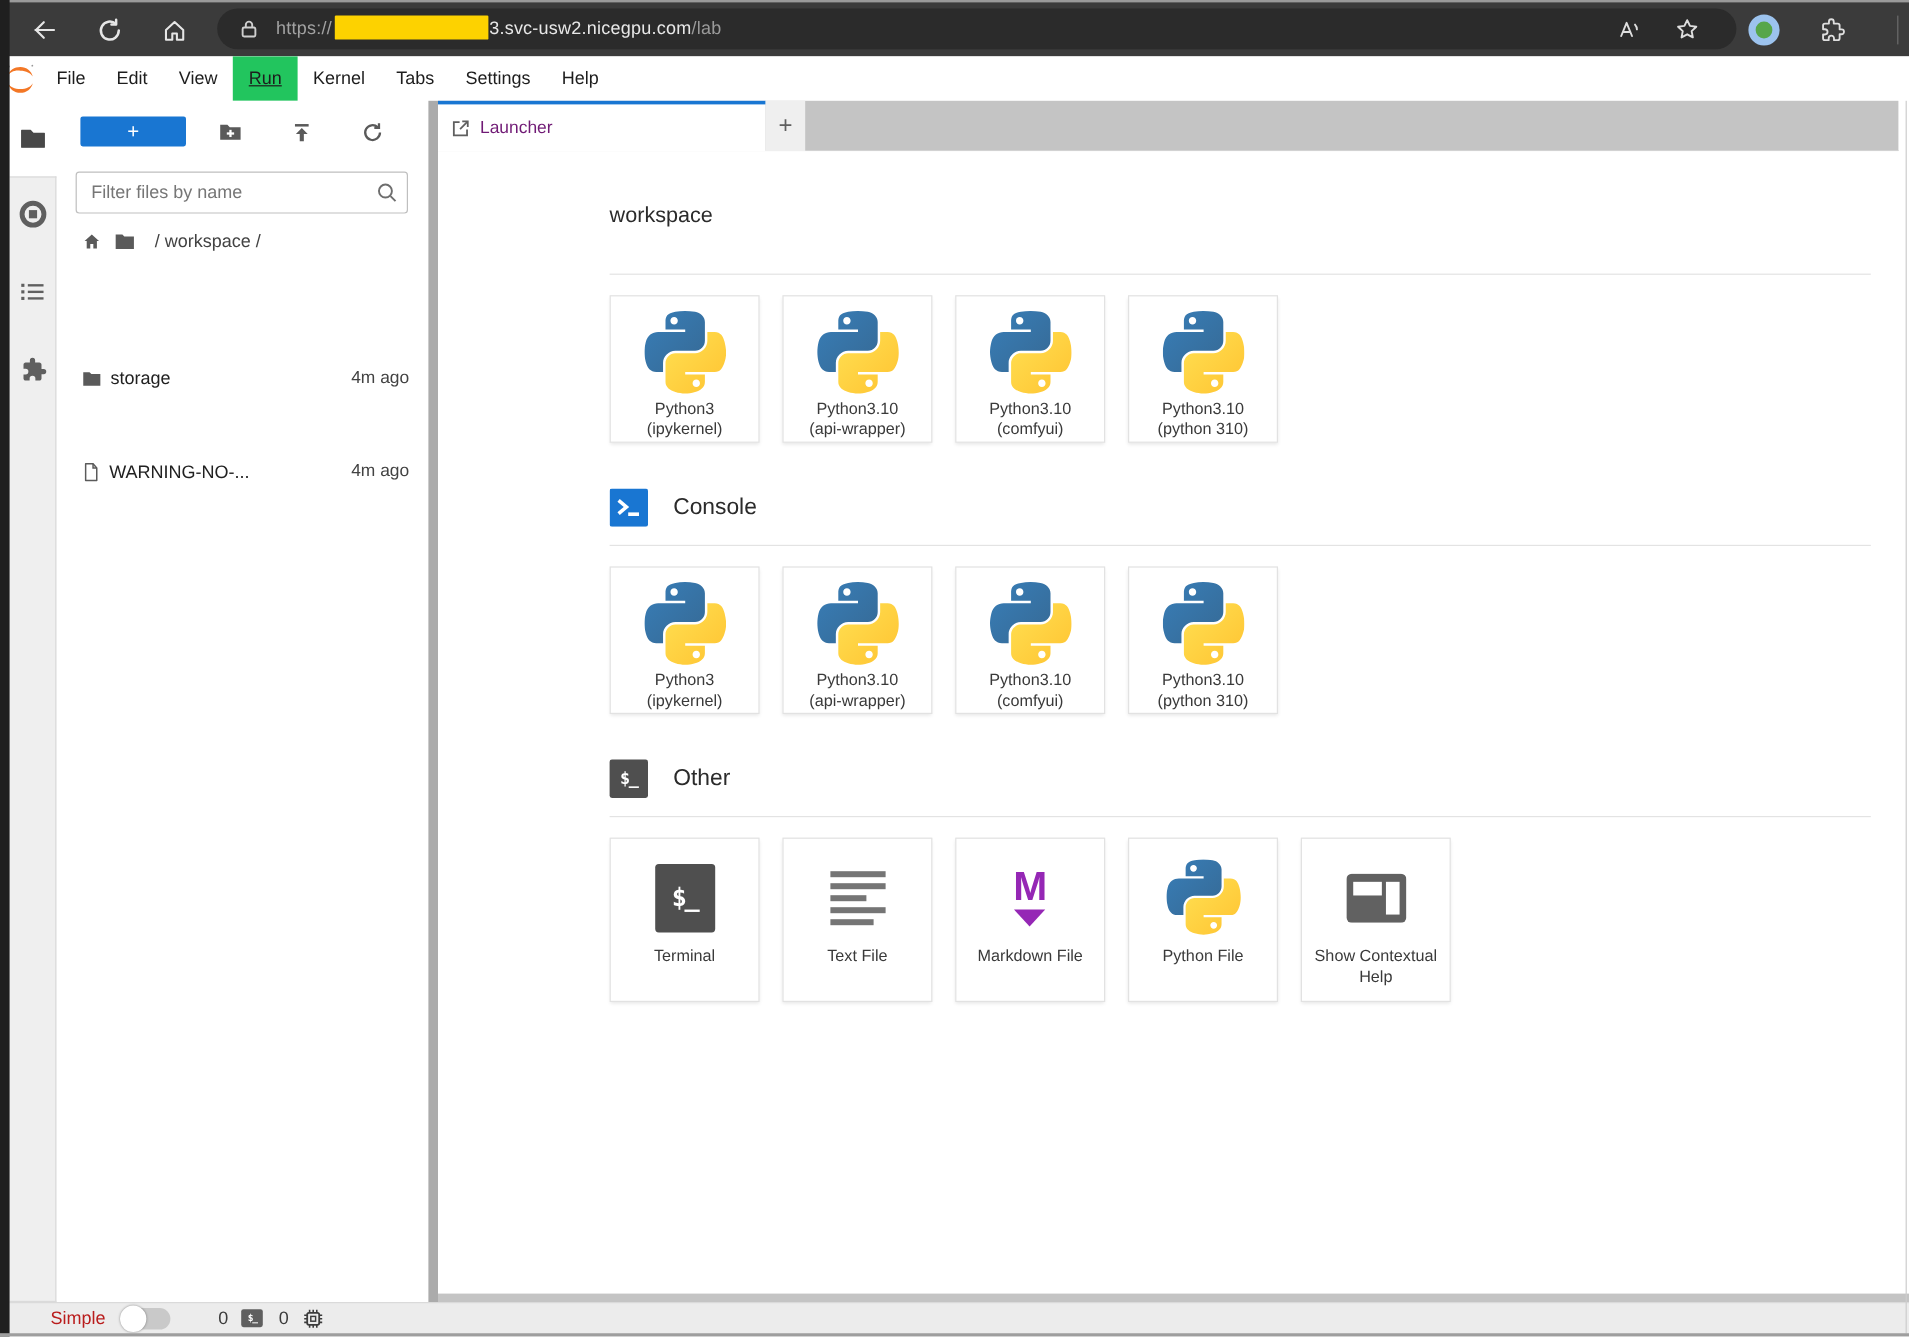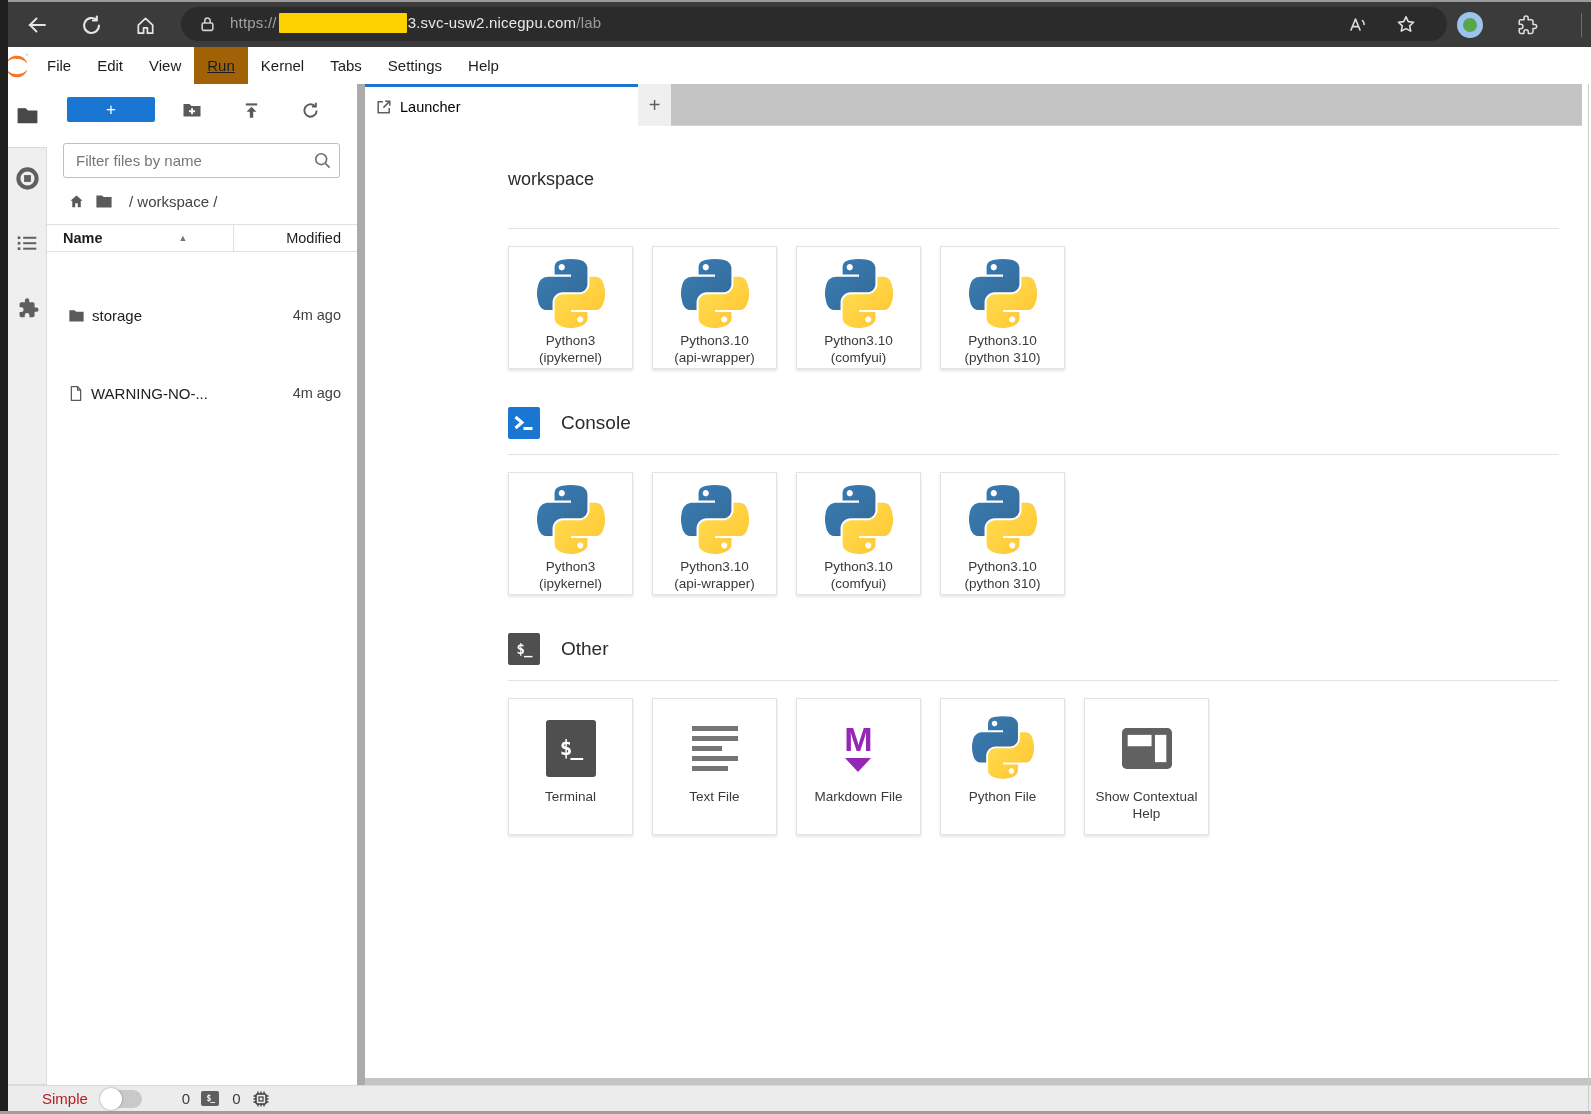--- a/index.html
+++ b/index.html
@@ -33,21 +33,21 @@
 
   
   .menubar {
     position:absolute; top:47px; left:0; right:0; height:37px; background:#ffffff;
     display:flex; align-items:stretch; padding-left:2px;
   }
   .jlogo { align-self:center; width:30px; height:30px; margin-right:2px; }
   .menu-item {
     display:flex; align-items:center; padding:0 13px; font-size:15px; color:#1d1d1d; cursor:default;
   }
-  .menu-item.active { background:#a16207;text-decoration:underline; }
+  .menu-item.active { background:#22c55e;text-decoration:underline; }
 
   
   .left-edge   { position:absolute; top:0; left:0; width:8px; height:1114px; background:#1f1f1f; z-index:60; }
   .bottom-edge { position:absolute; left:0; right:0; bottom:0; height:3px; background:#9e9e9e; z-index:70; }
   .right-line  { position:absolute; top:84px; right:2px; bottom:3px; width:1px; background:#cccccc; z-index:55; }
 
   
   .activity-bar { position:absolute; left:8px; top:84px; width:39px; bottom:29px; background:#ffffff; z-index:5; }
   .activity-top { height:63px; display:flex; align-items:center; justify-content:center; }
   .activity-rest {
@@ -89,21 +89,21 @@
   .fb-row .row-time { position:absolute; right:16px; font-size:14.5px; color:#424242; }
 
   
   .splitter { position:absolute; left:357px; top:84px; width:8px; bottom:29px; background:#ababab; z-index:6; }
   .dock { position:absolute; left:365px; top:84px; right:0; bottom:29px; }
   .tab-bar { position:relative; height:42px; background:#c4c4c4; margin-right:9px; border-bottom:1px solid #d2d2d2; }
   .tab-launcher {
     position:absolute; left:0; top:0; width:273px; height:42px; background:#ffffff;
     border-top:3px solid #1976d2; display:flex; align-items:center; padding-left:11px; gap:8px;
   }
-  .tab-launcher .tab-label { font-size:14.5px; color:#000000; }
+  .tab-launcher .tab-label { font-size:14.5px; color:#701a75; }
   .tab-plus {
     position:absolute; left:273px; top:0; width:33px; height:42px; background:#efefef;
     display:flex; align-items:center; justify-content:center; font-size:20px; color:#5f5f5f; cursor:pointer;
   }
   .dock-content { position:absolute; top:42px; left:0; right:0; bottom:7px; background:#ffffff; overflow:hidden; }
   .dock-bottom { position:absolute; bottom:0; left:0; right:0; height:7px; background:#c4c4c4; }
 
   
   .launcher { padding:43px 32px 0 143px; }
   .launcher-title { font-size:18px; color:#2b2b2b; }
@@ -308,26 +308,20 @@
     <div class="breadcrumb">
       <svg width="17" height="17" viewBox="0 0 24 24">
           <path d="M12 3.5l8.5 7.5H18v9h-4.2v-5.5h-3.6V20H6v-9H3.5z" fill="#5a5a5a"></path>
         </svg>
       <svg width="18" height="16" viewBox="0 0 22 20">
           <path d="M1.5 3h7l2 2h10v13h-19z" fill="#5a5a5a"></path>
         </svg>
       <span class="crumb-text">/ workspace /</span>
     </div>
 
-    <div class="fb-header">
-      <span class="col-name">Name</span>
-      <span class="sort-arrow">▲</span>
-      <span class="col-sep"></span>
-      <span class="col-modified">Modified</span>
-    </div>
 
     <div class="fb-rows">
       <div class="fb-row">
         <span class="row-icon">
           <svg width="17" height="15" viewBox="0 0 22 20">
               <path d="M1.5 3h7l2 2h10v13h-19z" fill="#5a5a5a"></path>
             </svg>
         </span>
         <span class="row-name">storage</span>
         <span class="row-time">4m ago</span>

